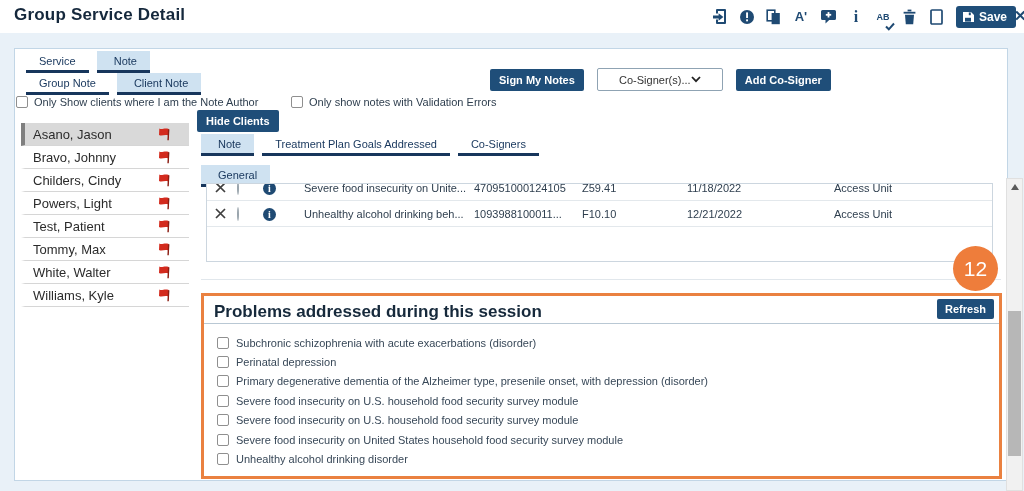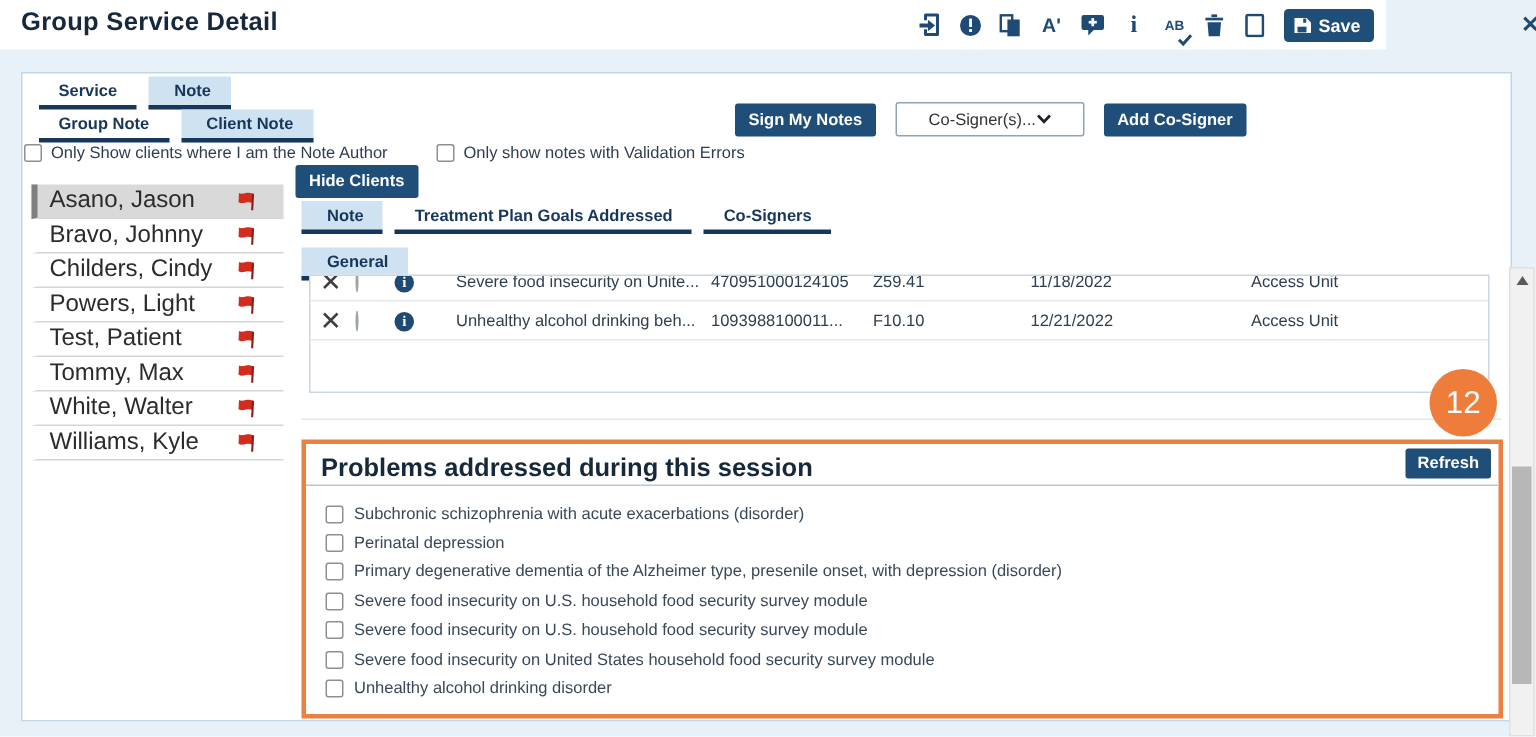--- a/index.html
+++ b/index.html
@@ -4,62 +4,62 @@
 <style>
   * { margin:0; padding:0; box-sizing:border-box; }
   html,body { width:1024px; height:491px; overflow:hidden; }
   body {
     font-family:"Liberation Sans", sans-serif;
     background:#e9f1f8;
     position:relative;
     color:#2e3e4e;
   }
   
-  .topbar { position:absolute; left:0; top:0; width:924px; height:33px; background:#ffffff; }
+  .topbar { position:absolute; left:0; top:0; width:1024px; height:33px; background:#ffffff; }
   .page-title { position:absolute; left:14px; top:5px; font-size:17px; font-weight:600; color:#15283c; letter-spacing:.2px; }
   .toolbar { position:absolute; right:8px; top:3px; height:27px; display:flex; align-items:center; gap:11px; color:#1f4a73; }
   .tbi { display:inline-flex; align-items:center; justify-content:center; height:20px; min-width:16px; cursor:pointer; color:#1f4a73; }
   .tbi svg { display:block; }
   .glyph-font { font-size:13px; font-weight:bold; }
   .glyph-info { font-family:"Liberation Serif", serif; font-size:16px; font-weight:bold; }
   .spell { position:relative; font-size:9px; font-weight:bold; letter-spacing:0; }
   .spell svg { position:absolute; right:-4px; bottom:-4px; }
   .save-btn { display:inline-flex; align-items:center; gap:5px; background:#1f4e79; color:#fff;
               font-size:12px; font-weight:bold; padding:4px 9px 4px 6px; border-radius:3px; cursor:pointer; }
   .close-x { font-size:15px; font-weight:bold; color:#1f4a73; position:absolute; left:1014px; top:7px; cursor:pointer; }
 
   
   .panel { position:absolute; left:14px; top:48px; width:994px; height:433px; background:#fff; border:1px solid #c2d6e6; }
 
   
   .tabrow { position:absolute; display:flex; gap:8px; }
   .tabs1 { left:11px; top:2px; }
   .tabs2 { left:11px; top:24px; }
-  .tab { font-size:11px; font-weight:bold; color:#17365c; padding:4px 13px 3px 13px;
+  .tab { font-size:11px; font-weight:normal; color:#17365c; padding:4px 13px 3px 13px;
          border-bottom:3px solid #17365c; cursor:pointer; white-space:nowrap; }
   .tab.active { background:#cfe2f1;padding-left:17px; }
 
   
   .signbar { position:absolute; left:475px; top:19px; display:flex; align-items:center; gap:13px; }
   .navy-btn { background:#1f4e79; color:#fff; font-size:11px; font-weight:bold; padding:5px 9px;
               border-radius:2px; cursor:pointer; white-space:nowrap; }
   .dropdown { width:126px; height:23px; background:#fff; border:1px solid #8fa3b3; border-radius:2px;
               display:flex; align-items:center; justify-content:center; padding:0 7px; font-size:11px; color:#333; cursor:pointer; }
 
   
   .cb { width:12px; height:12px; border:1px solid #8f8f8f; border-radius:2px; background:#fff; display:inline-block; flex:none; cursor:pointer; }
   .filter { position:absolute; top:47px; display:flex; align-items:center; gap:6px; font-size:11px; color:#2e3e4e; }
   .filter1 { left:1px; }
   .filter2 { left:276px; }
 
   .hide-clients { position:absolute; left:182px; top:61px; }
 
   
   .clientlist { position:absolute; left:6px; top:74px; width:168px; }
-  .client { position:relative; height:23px; display:flex; align-items:center; font-size:16px; color:#2b2b2b;
+  .client { position:relative; height:23px; display:flex; align-items:center; font-size:13px; color:#2b2b2b;
             border-bottom:1px solid #d6d6d6; padding-left:8px; border-left:4px solid transparent; cursor:pointer; }
   .client.selected { background:#d9d9d9; border-left:4px solid #7f7f7f; }
   .client .flag { position:absolute; right:18px; top:4px; }
 
   
   .notetabs { position:absolute; left:186px; top:85px; }
   .generaltab { position:absolute; left:186px; top:116px; }
 
   
   .grid { position:absolute; left:191px; top:134px; width:787px; height:79px; border:1px solid #ccd6df; overflow:hidden; background:#fff; }

